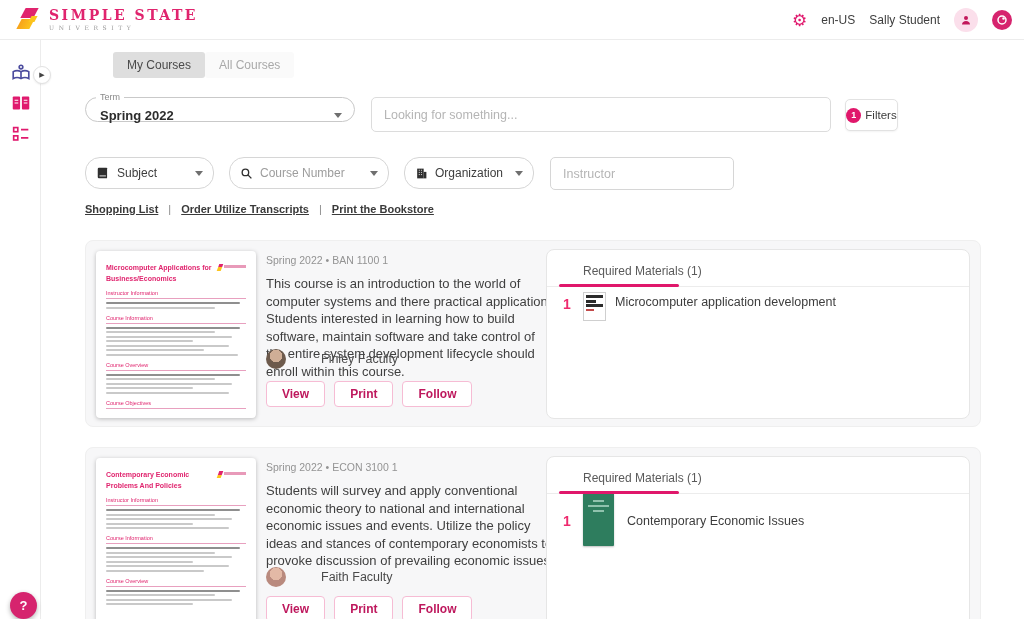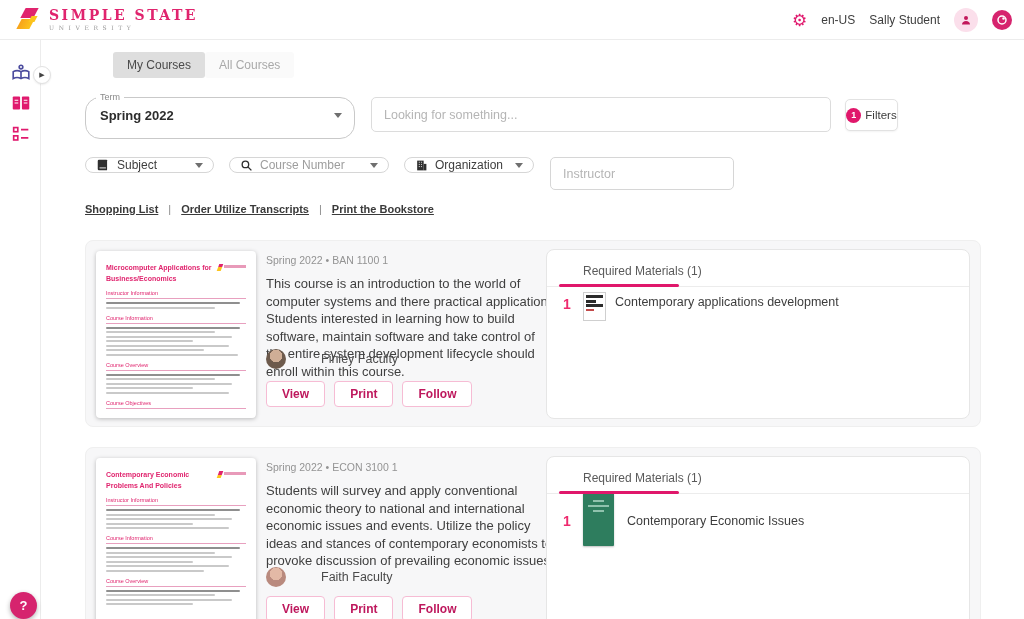--- a/index.html
+++ b/index.html
@@ -45,40 +45,40 @@
     display:flex; align-items:center; justify-content:center; z-index:8;
     box-shadow:0 2px 5px rgba(0,0,0,.3); }
   
   .main { position:absolute; left:41px; top:40px; width:983px; height:579px; background:#fff; }
   .tabs { position:absolute; left:44px; top:12px; display:flex;margin-left:28px; }
   .tab { font-size:12px; padding:6px 14px; border-radius:3px; cursor:pointer; }
   .tab.active { background:#dedede; color:#4a4a4a; }
   .tab.inactive { background:#fafafa; color:#a9a9a9; }
   
   .outlined { position:absolute; border:1px solid #c9c9c9; border-radius:5px; background:#fff; }
-  .term-select { left:44px; top:57px; width:270px; height:42px;border-radius:15px; }
+  .term-select { left:44px; top:57px; width:270px; height:25px;border-radius:15px; }
   .term-label { position:absolute; left:10px; top:-6px; background:#fff; padding:0 4px;
     font-size:9px; color:#8a8a8a; }
   .term-value { position:absolute; left:14px; top:10px; font-size:13px; font-weight:bold; color:#2d2d2d; }
   .caret { width:0; height:0; border-left:4px solid transparent; border-right:4px solid transparent;
     border-top:5px solid #6f6f6f; position:absolute; right:12px; top:15px; }
   .search-box { left:330px; top:57px; width:460px; height:35px; }
   .search-box input, .plain-input input { position:absolute; left:0; top:0; width:100%; height:100%;
     border:none; outline:none; background:transparent; font-size:12.5px; color:#444;
     padding:0 12px; font-family:"Liberation Sans",sans-serif; }
   .search-box input::placeholder, .plain-input input::placeholder { color:#b5b5b5; }
   .filters-btn { position:absolute; left:804px; top:59px; width:53px; height:32px;
     background:#fff; border:1px solid #e2e2e2; border-radius:5px;
     display:flex; align-items:center; justify-content:center; gap:4px;
     box-shadow:0 1px 2px rgba(0,0,0,.05); cursor:pointer; }
   .badge { width:15px; height:15px; border-radius:50%; background:#e0176b; color:#fff;
     font-size:9px; font-weight:bold; display:flex; align-items:center; justify-content:center; }
   .filters-txt { font-size:11.5px; color:#3d3d3d; }
   
-  .f-box { position:absolute; top:117px; height:16px; border:1px solid #d6d6d6;
+  .f-box { position:absolute; top:117px; height:32px; border:1px solid #d6d6d6;
     border-radius:15px; background:#fff; display:flex; align-items:center; padding:0 10px; gap:7px; }
   .f-label { font-size:12px; color:#3d3d3d; }
   .f-label.ph { color:#9d9d9d; }
   .f-caret { margin-left:auto; width:0; height:0; border-left:4px solid transparent;
     border-right:4px solid transparent; border-top:5px solid #6f6f6f; }
   .subject-box { left:44px; width:129px; }
   .course-box { left:188px; width:160px; }
   .org-box { left:363px; width:130px; }
   .instructor-box { left:509px; top:117px; width:184px; height:33px;padding-left:33px; }
   
@@ -342,21 +342,21 @@
         <div class="mat-tab">Required Materials (1)</div>
         <div class="mat-underline"></div>
         <div class="mat-divider"></div>
         <div class="mat-num" style="left:16px; top:46px">1</div>
         <div class="book1">
           <div class="b"></div>
             <div class="b s"></div>
             <div class="b"></div>
             <div class="r"></div>
         </div>
-        <div class="mat-title" style="left:68px; top:44px">Contemporary applications development</div>
+        <div class="mat-title" style="left:68px; top:44px">Microcomputer application development</div>
       </div>
     </div>
 
     <div class="card card2">
       <div class="preview pv2">
         <div class="pv-head">
           <div class="pv-title">Contemporary Economic Problems And Policies</div>
           <div class="pv-logo">
               <div class="mk"></div>
               <div class="tx"></div>

